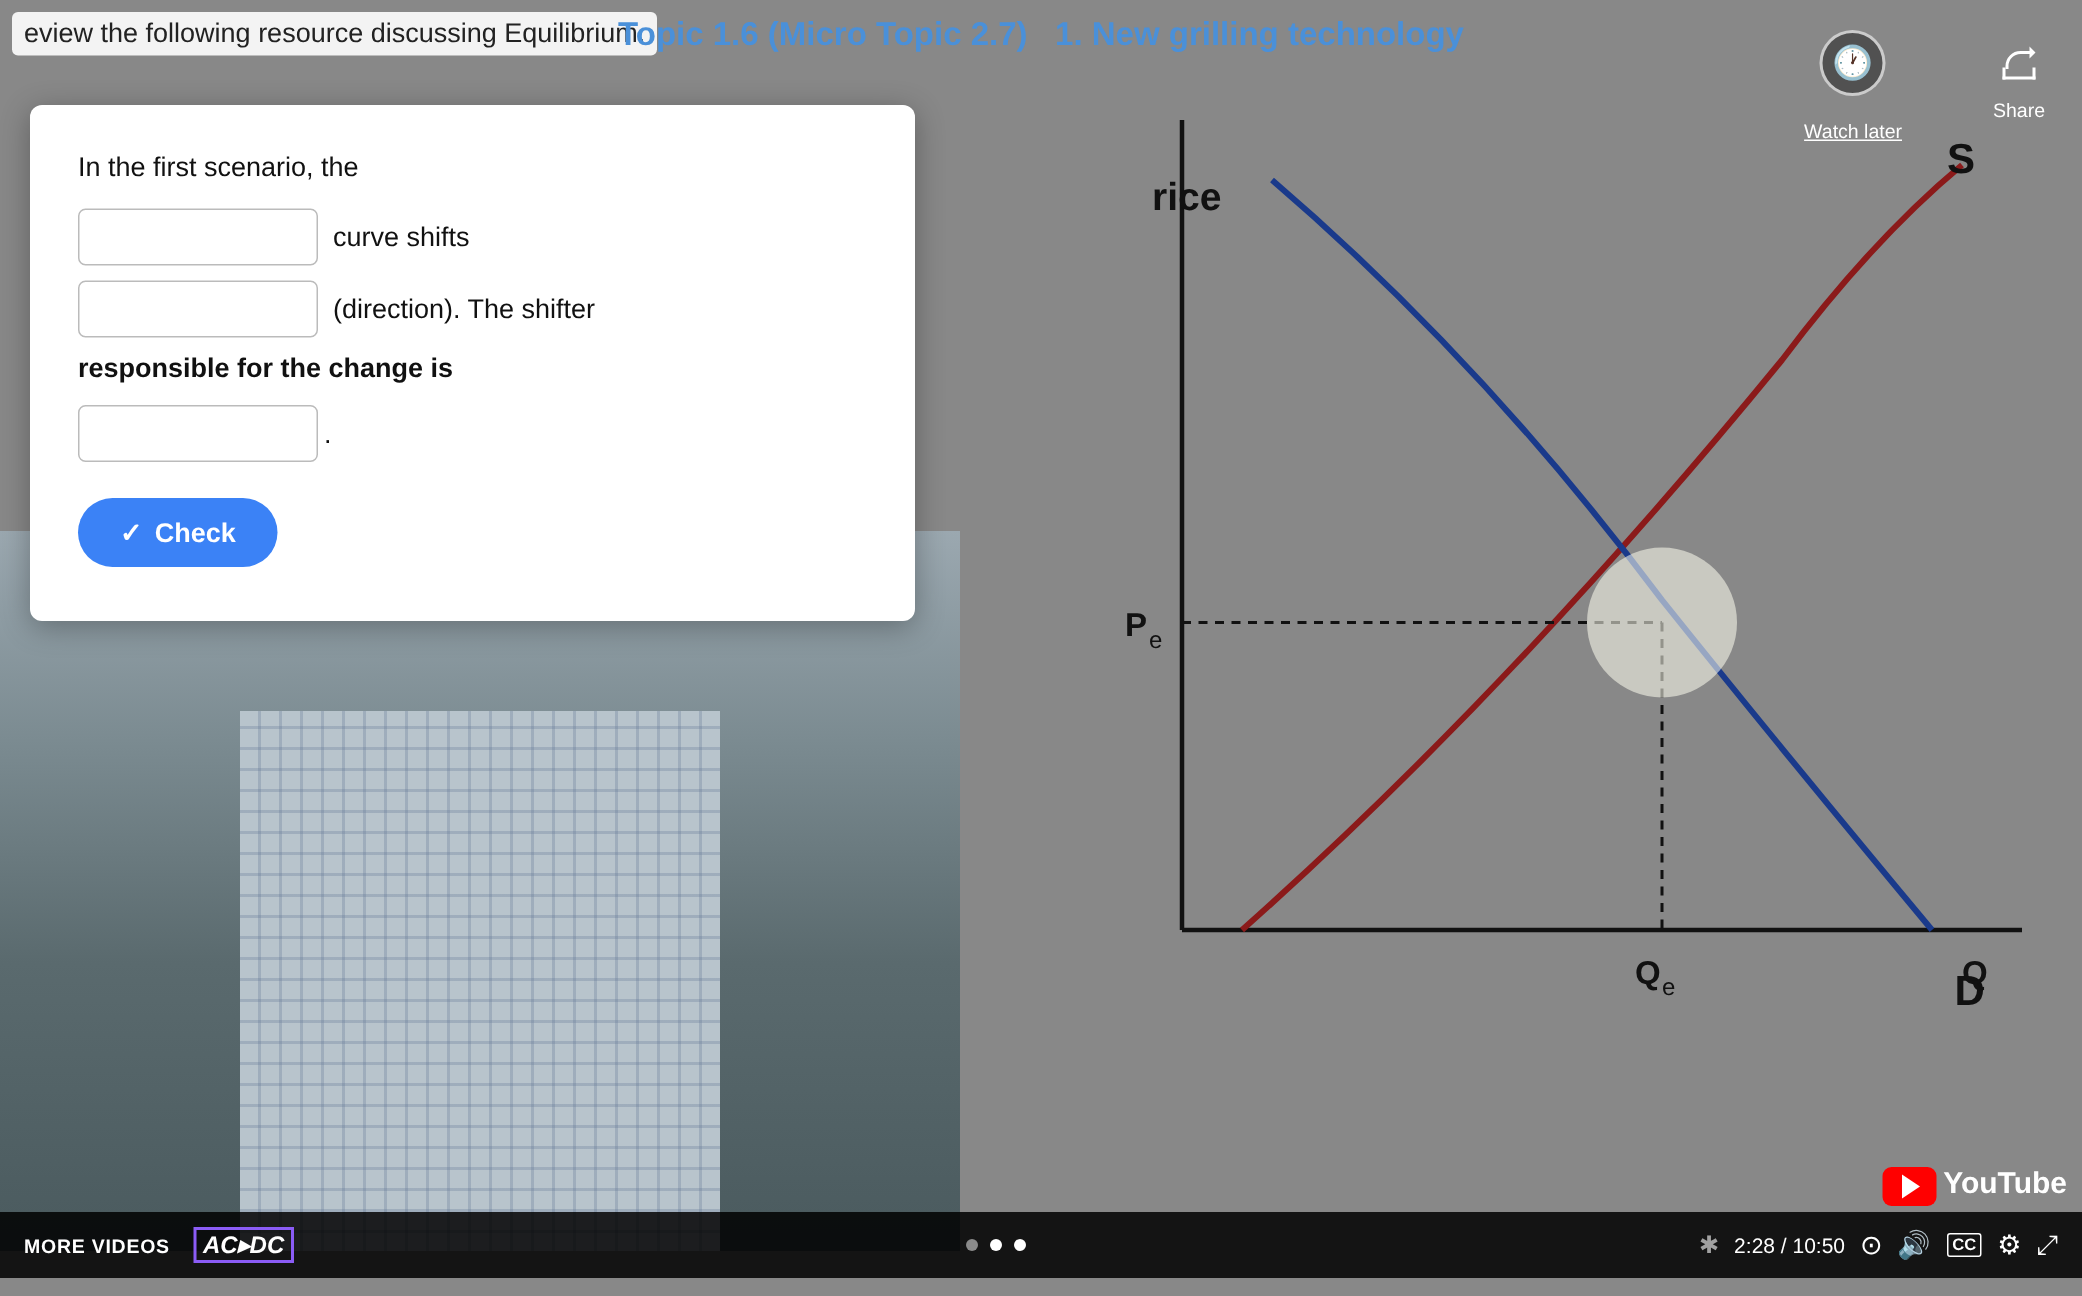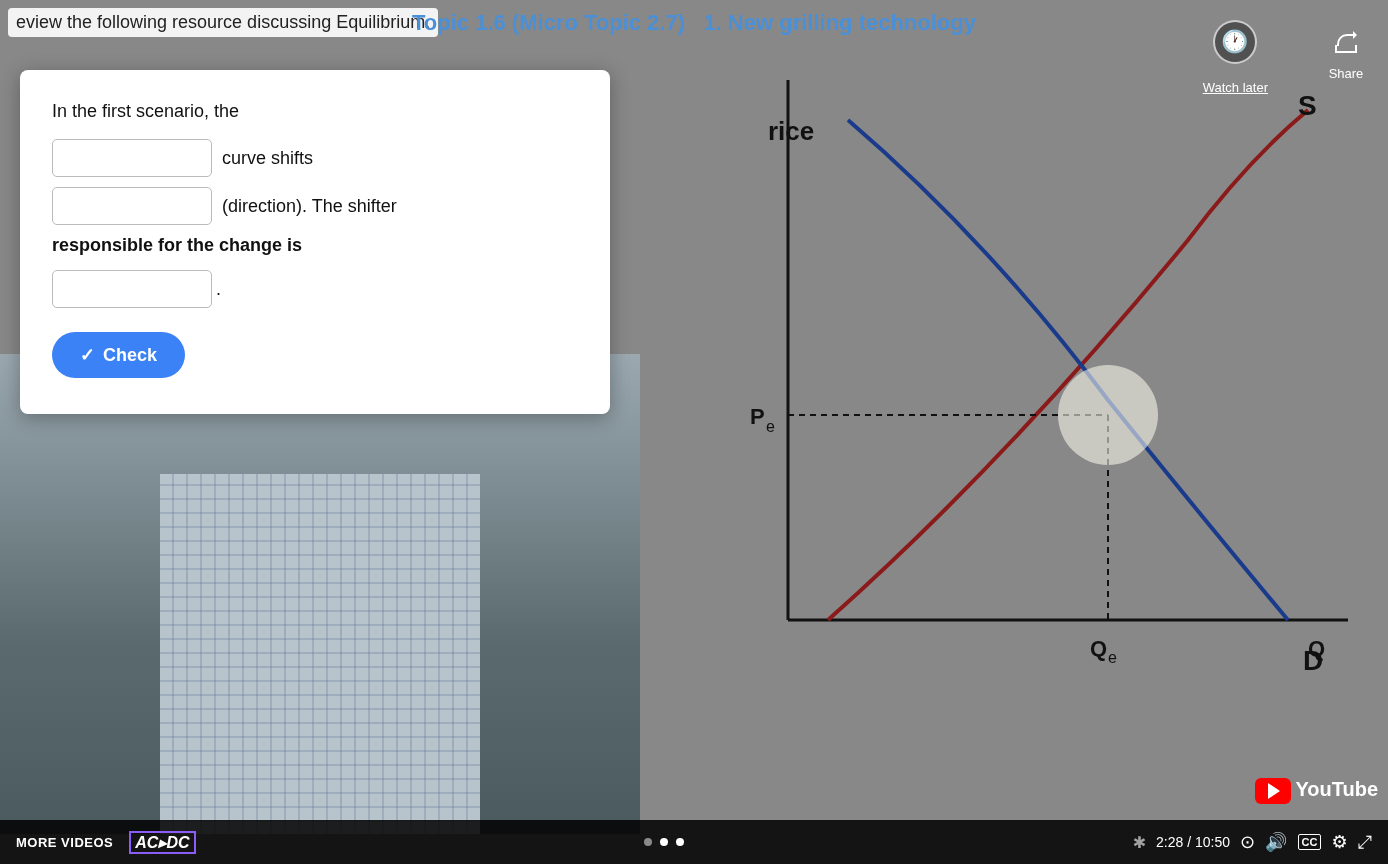--- a/index.html
+++ b/index.html
@@ -267,21 +267,21 @@
       gap: 8px;
     }
 
     .check-icon {
       font-size: 18px;
     }
 
     
     .video-bottom-bar {
       position: absolute;
-      bottom: 0; left: 0; right: 0;
+      bottom: 12px; left: 0; right: 0;
       height: 44px;
       background: rgba(0,0,0,0.85);
       display: flex;
       align-items: center;
       padding: 0 16px;
       gap: 16px;
     }
 
     .more-videos-btn {
       color: white;

